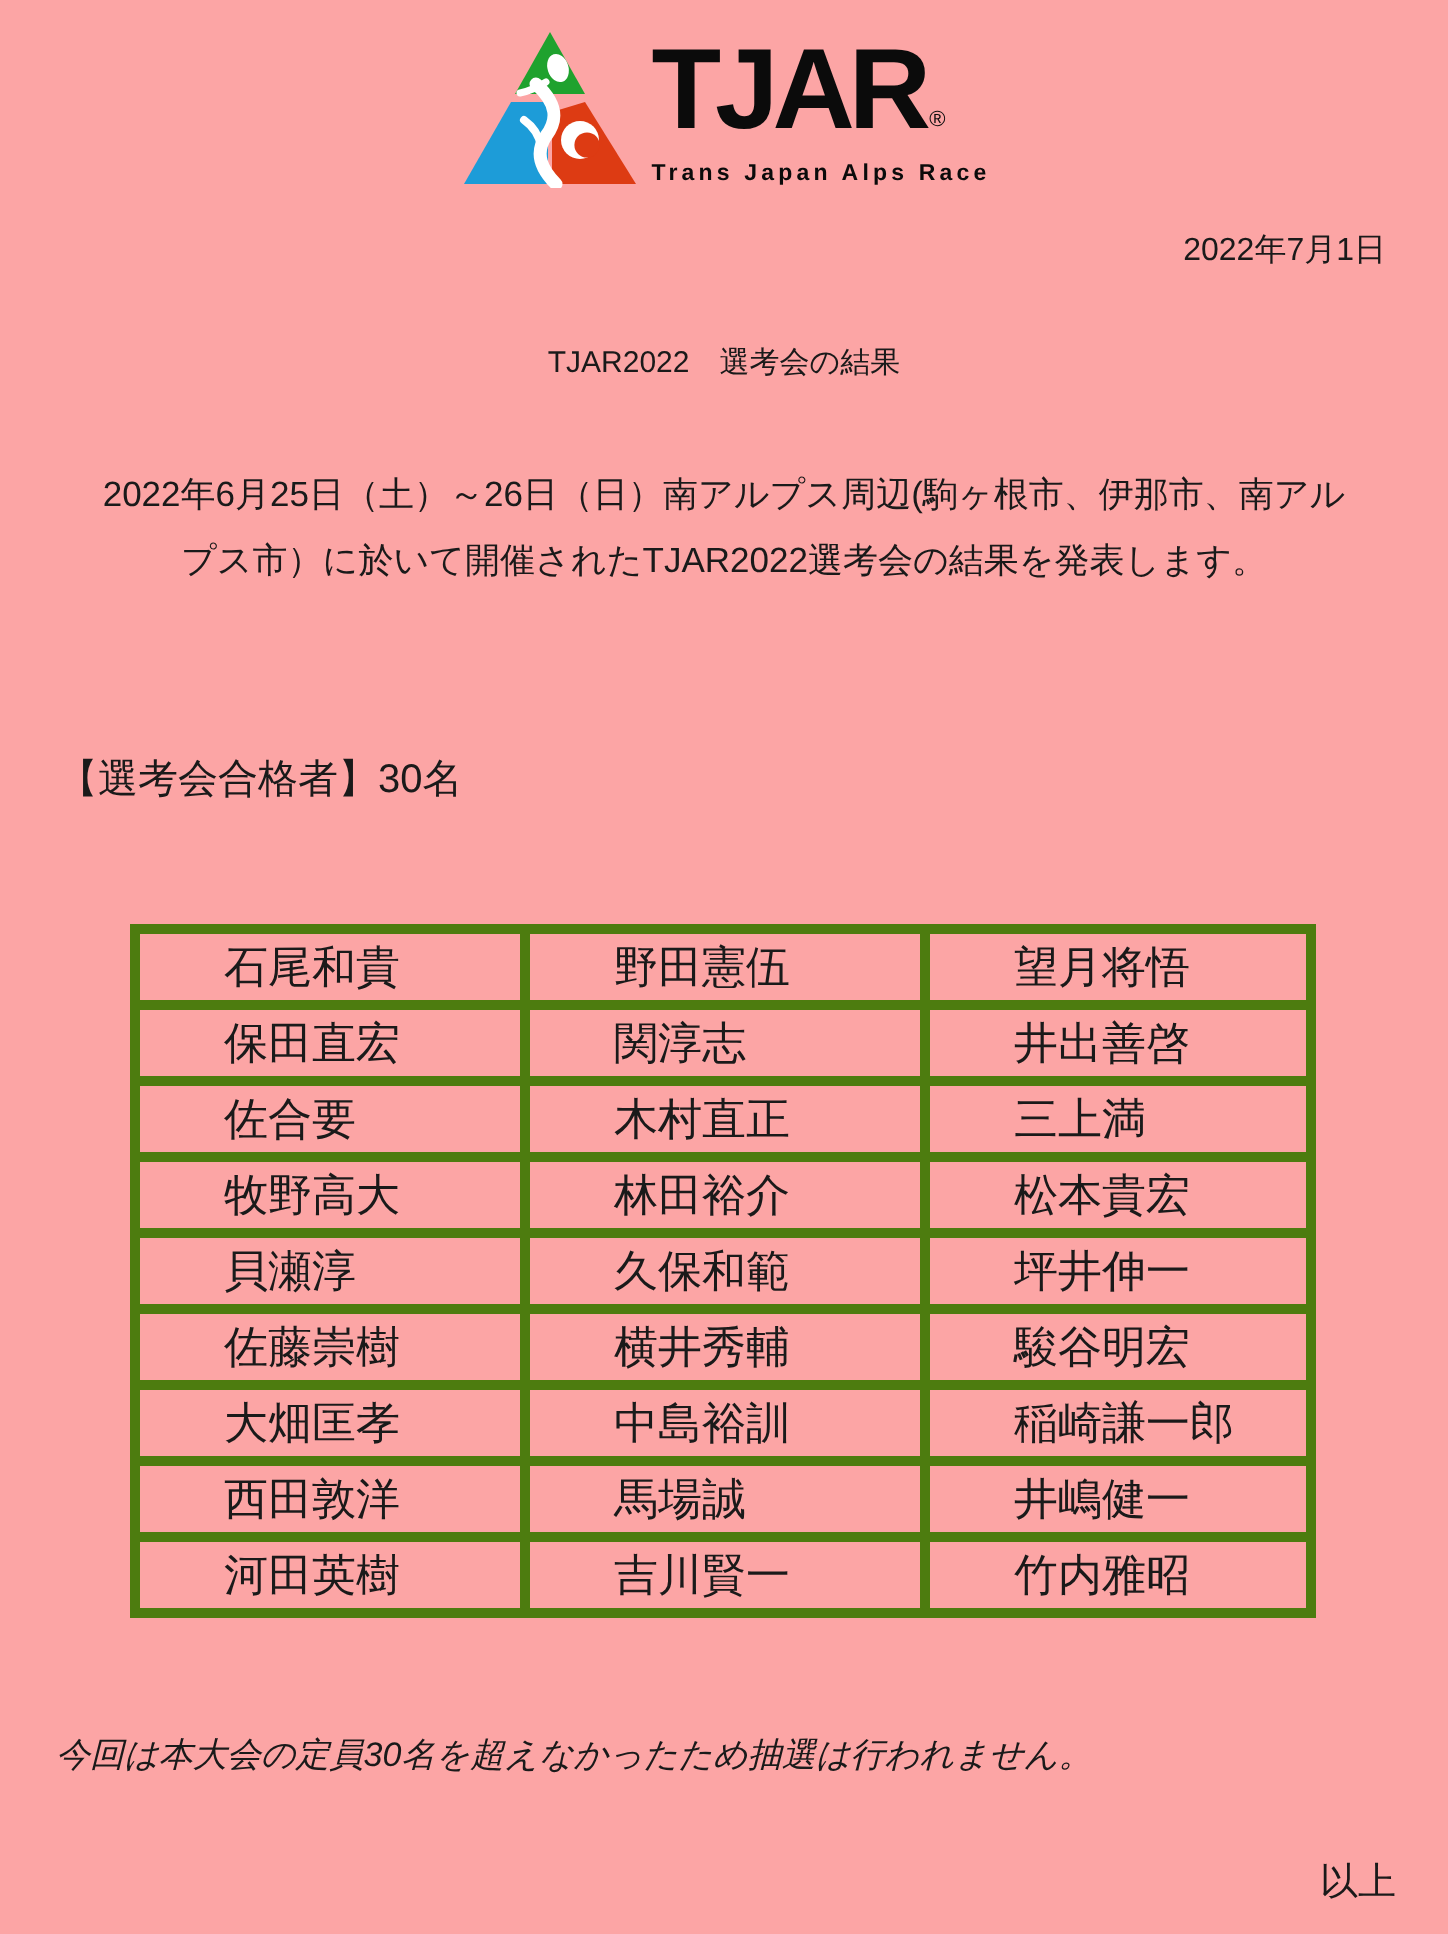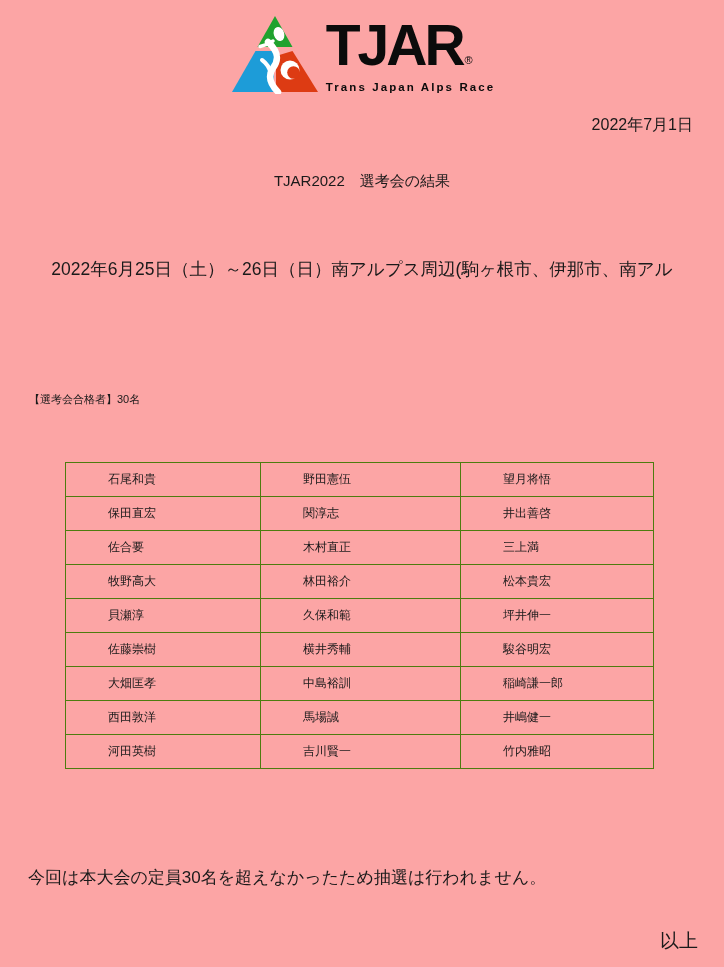--- a/index.html
+++ b/index.html
@@ -23,34 +23,34 @@
     font-size:57px;font-weight:900;letter-spacing:-3px;color:#0b0b0b;
   }
   .reg{font-size:11px;font-weight:400;color:#0b0b0b;position:relative;top:-4px;left:2px;}
   .tagline{
     font-size:11.5px;font-weight:700;letter-spacing:2.1px;color:#0b0b0b;
     margin-top:12px;white-space:nowrap;
   }
   
   .date-line{position:absolute;top:115px;right:31px;font-size:16px;}
   .doc-title{position:absolute;top:172px;left:0;right:0;text-align:center;font-size:15px;}
-  .intro{position:absolute;top:231px;left:6px;right:6px;text-align:center;font-size:17.5px;line-height:33px;margin-top:22px;}
-  .section-heading{position:absolute;top:392px;left:29px;font-size:11px;text-align:center;}
-  .note{position:absolute;top:866px;left:28px;font-size:17px;}
+  .intro{position:absolute;top:231px;left:6px;right:6px;text-align:center;font-size:17.5px;line-height:33px;}
+  .section-heading{position:absolute;top:376px;left:29px;font-size:20px;text-align:center;}
+  .note{position:absolute;top:866px;left:28px;font-size:17px;font-style:italic;}
   .closing{position:absolute;top:928px;right:26px;font-size:19px;margin-left:24px;}
   
   table.pass-table{
     position:absolute;left:65px;top:462px;width:588px;
     border-collapse:collapse;table-layout:fixed;
   }
   table.pass-table td{
-    border:1px solid #4d7c0f;
+    border:5px solid #4d7c0f;
     height:33px;
     padding:0 4px 0 42px;
-    font-size:12px;
+    font-size:22px;
     vertical-align:middle;
     white-space:nowrap;
     overflow:hidden;
   }
   col.c1{width:195px;} col.c2{width:200px;} col.c3{width:193px;}
 </style>
 </head>
 <body>
 
 <div class="page">
@@ -75,20 +75,21 @@
       <div class="tagline">Trans Japan Alps Race</div>
     </div>
   </div>
 
   <div class="date-line">2022年7月1日</div>
 
   <div class="doc-title">TJAR2022　選考会の結果</div>
 
   <div class="intro">
     <div>2022年6月25日（土）～26日（日）南アルプス周辺(駒ヶ根市、伊那市、南アル</div>
+    <div>プス市）に於いて開催されたTJAR2022選考会の結果を発表します。</div>
   </div>
 
   <div class="section-heading">【選考会合格者】30名</div>
 
   <table class="pass-table">
     <colgroup>
         <col class="c1">
         <col class="c2">
         <col class="c3">
       </colgroup>

